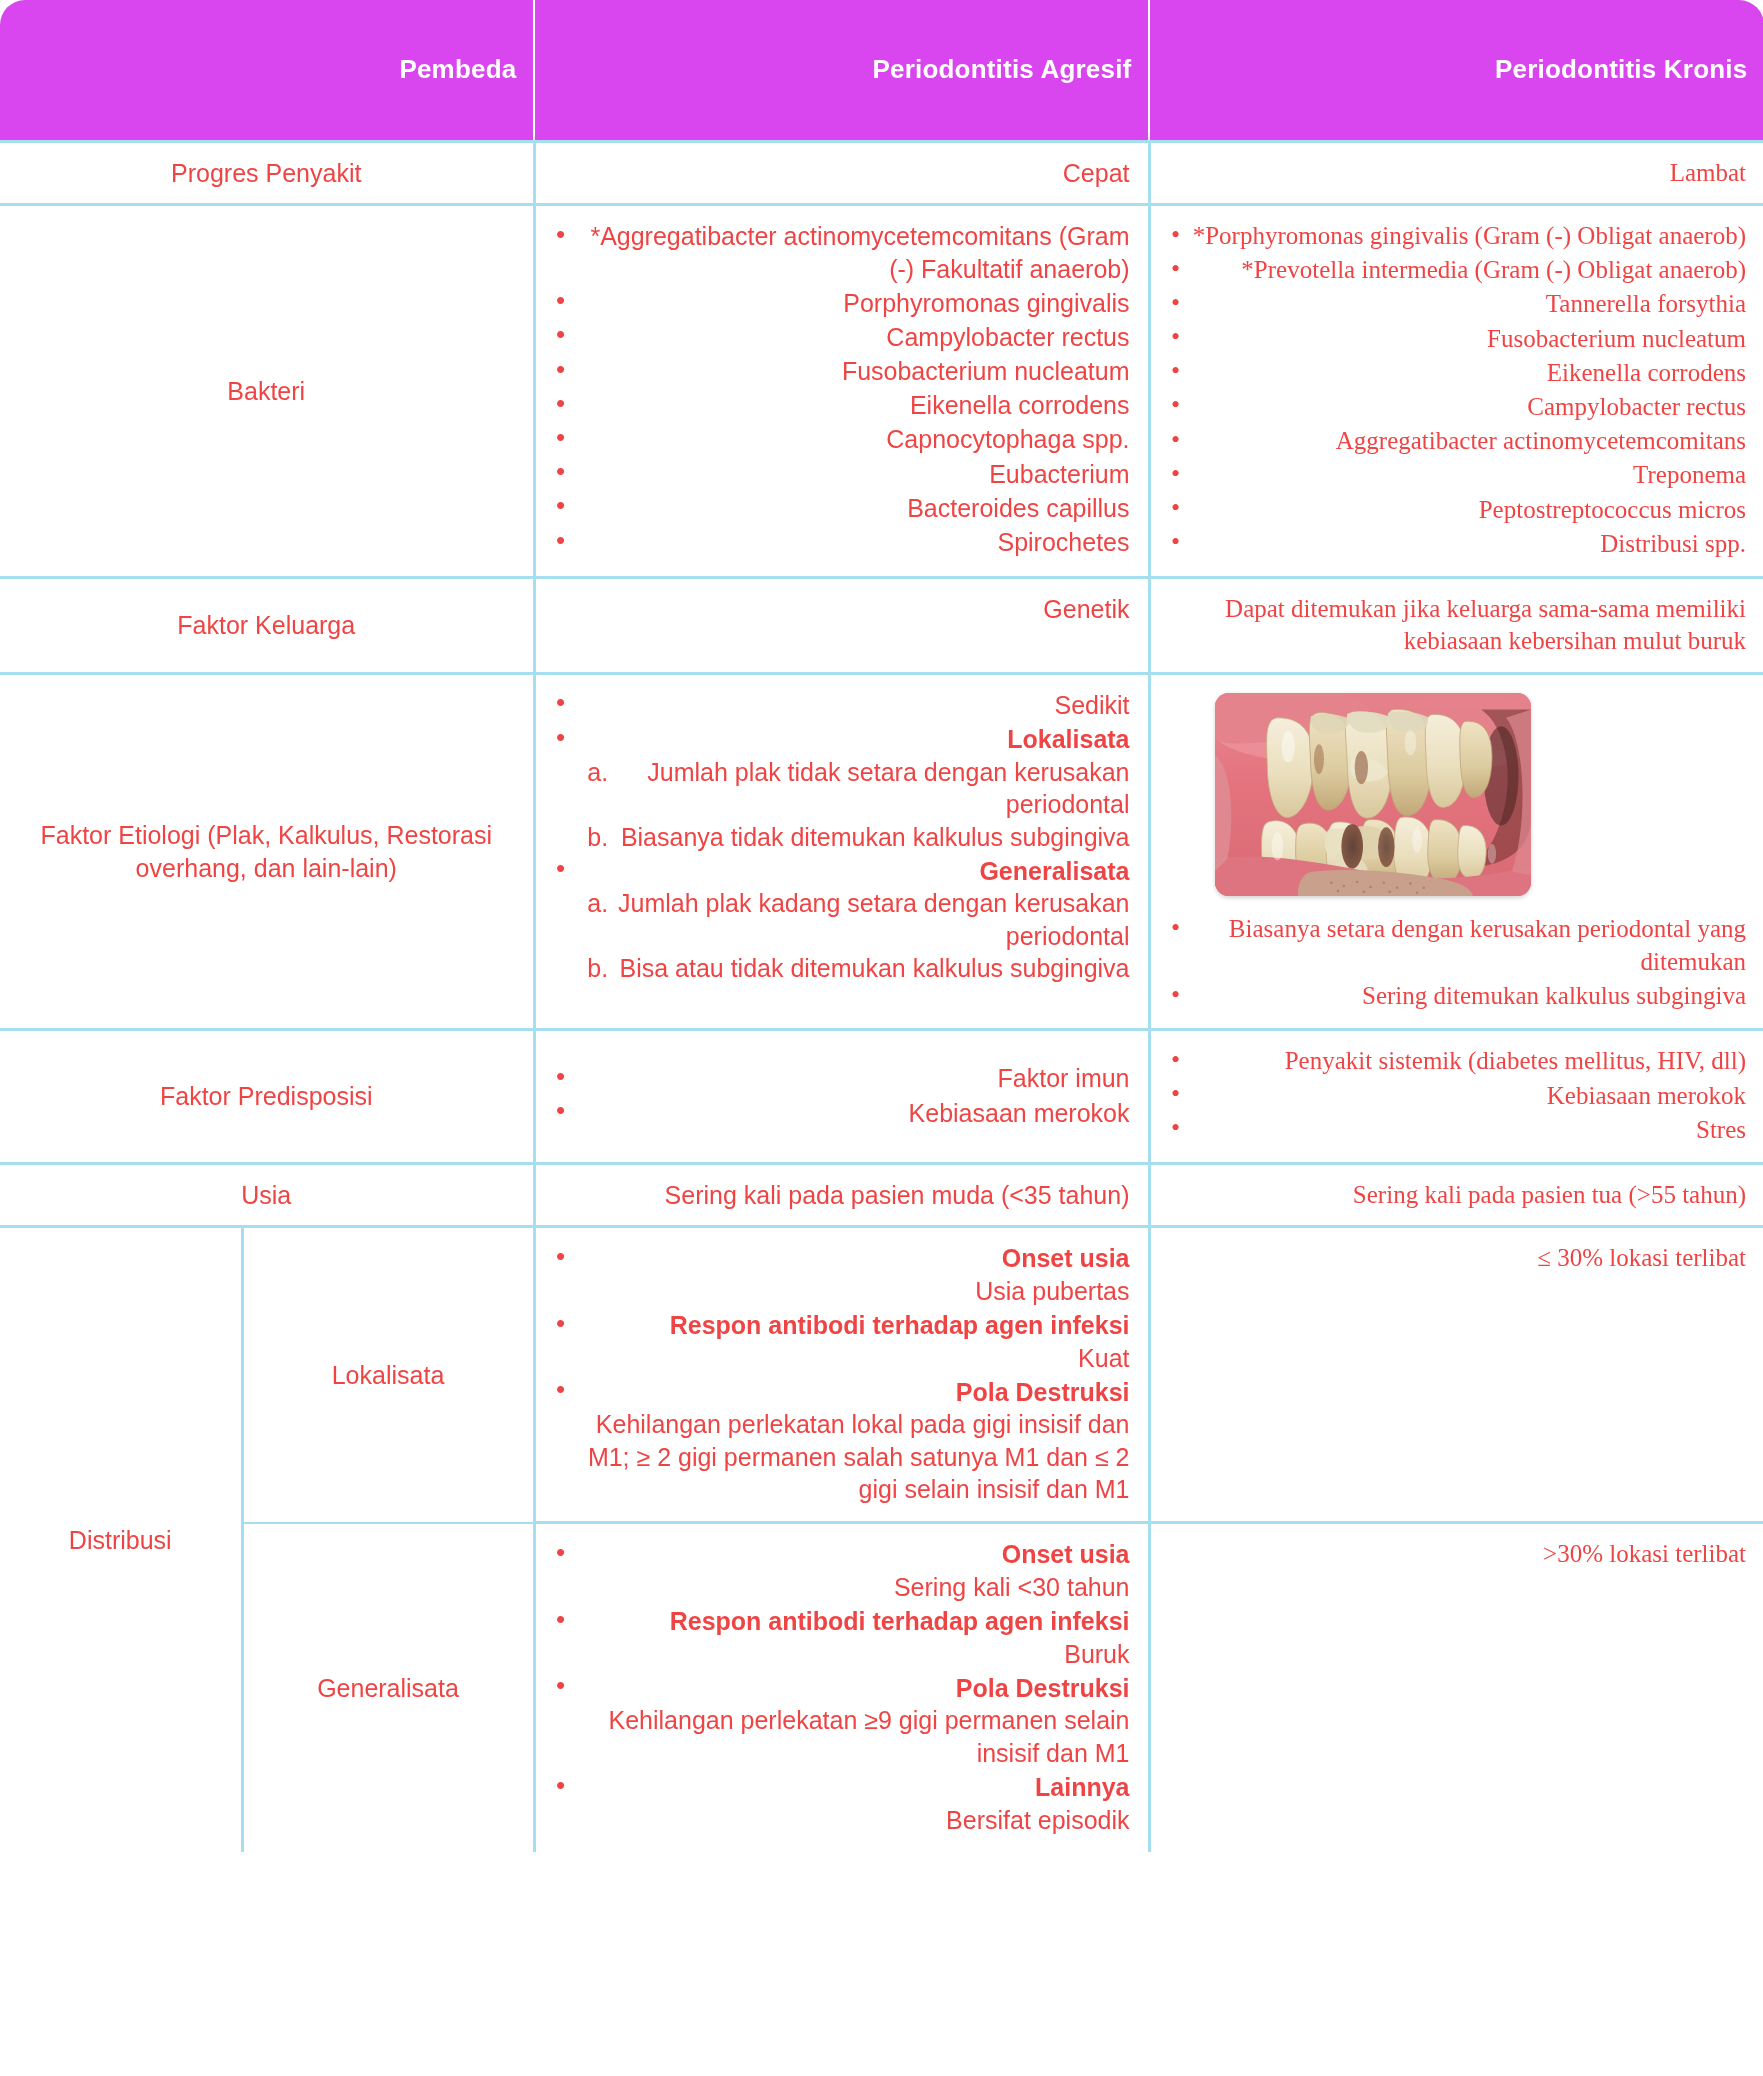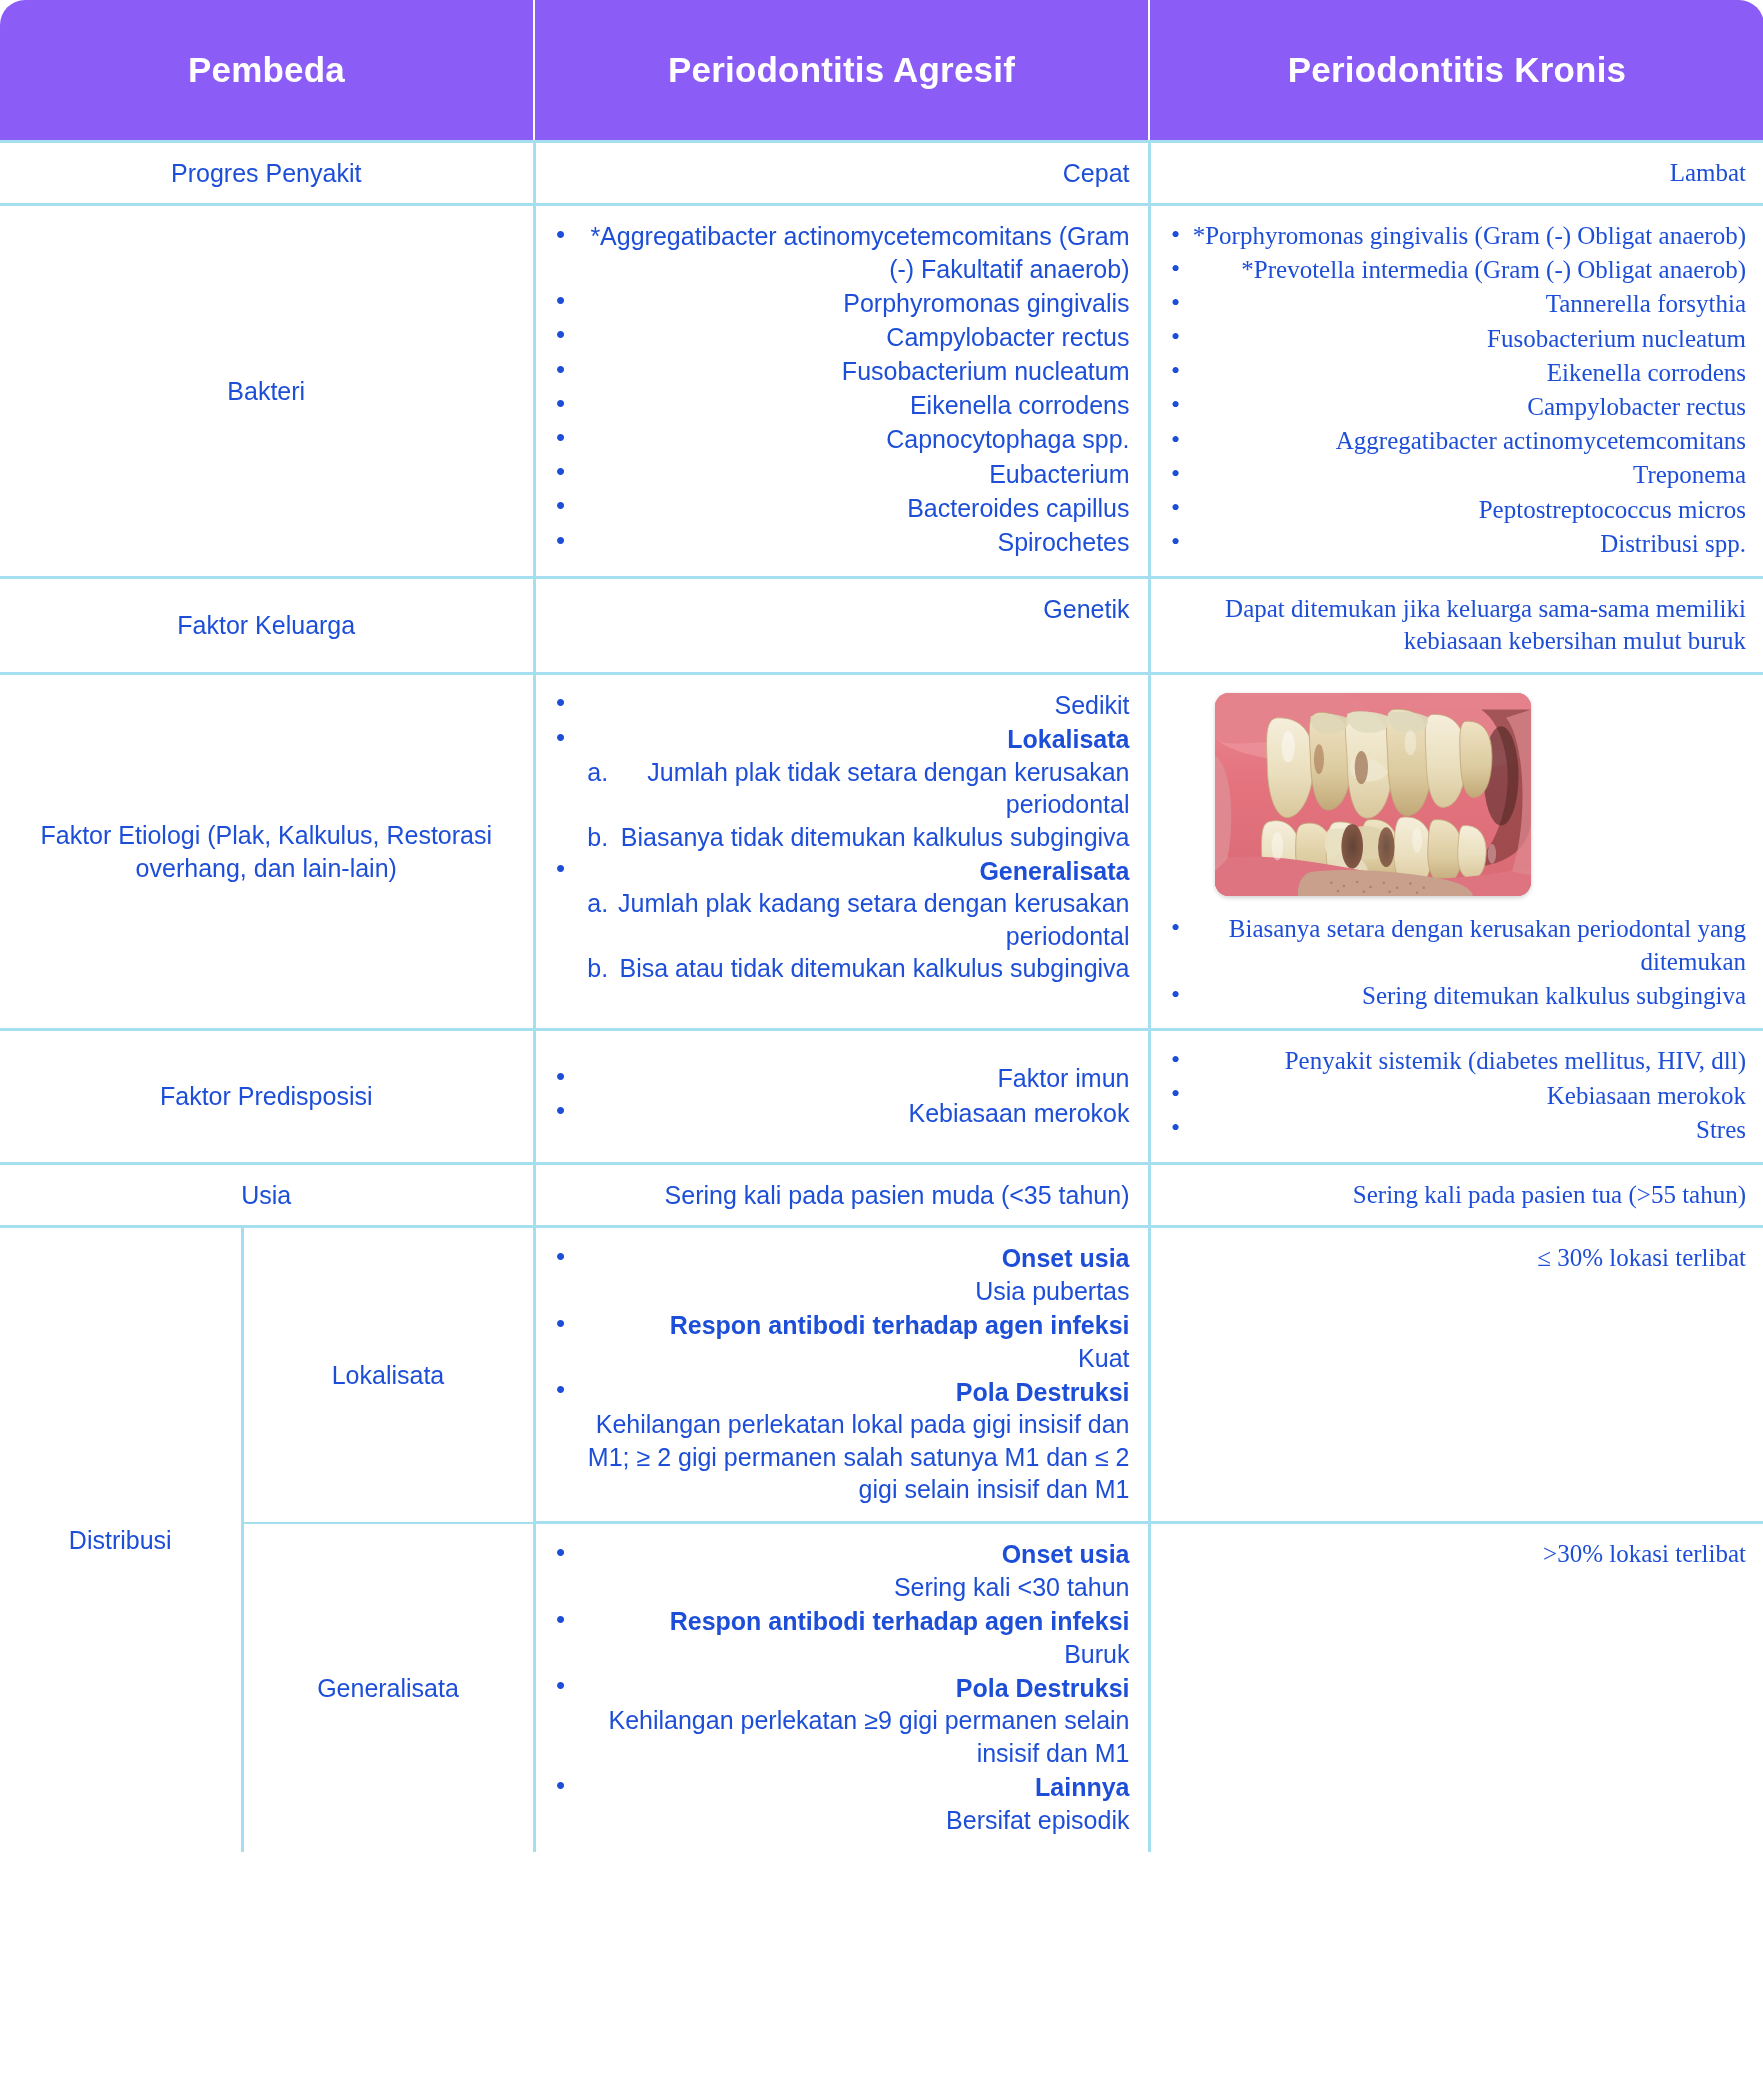--- a/index.html
+++ b/index.html
@@ -29,45 +29,45 @@
     overflow: hidden;
   }
 
   col.c-label   { width: 242px; }
   col.c-sublabel{ width: 292px; }
   col.c-agr     { width: 615px; }
   col.c-kro     { width: 615px; }
 
   
   thead th {
-    background: #8b5cf6;
+    background: #d946ef;
     color: #ffffff;
-    font-size: 35px;
+    font-size: 26px;
     font-weight: bold;
-    text-align: center;
+    text-align: right;
     vertical-align: middle;
     height: 141px;
     padding: 0 16.6px;
     border: none;
     letter-spacing: 0.2px;
   }
   thead th.th-sep {
     border-right: 2.9px solid #ffffff;
   }
 
   
   tbody td {
     background: #ffffff;
     border-top: 3.7px solid #A5DEEF;
     border-right: 3.7px solid #A5DEEF;
     vertical-align: middle;
     padding: 14px 18px;
     font-size: 25px;
     line-height: 1.30;
-    color: #1d4ed8;
+    color: #ef4444;
   }
   tbody td:last-child { border-right: none; font-family: Liberation Serif, serif; }
   tbody tr:last-child td { border-bottom: none; }
 
   td.thin-div {
     border-top: 2.1px solid #A5DEEF;
   }
 
   td.rowlabel {
     text-align: center;

